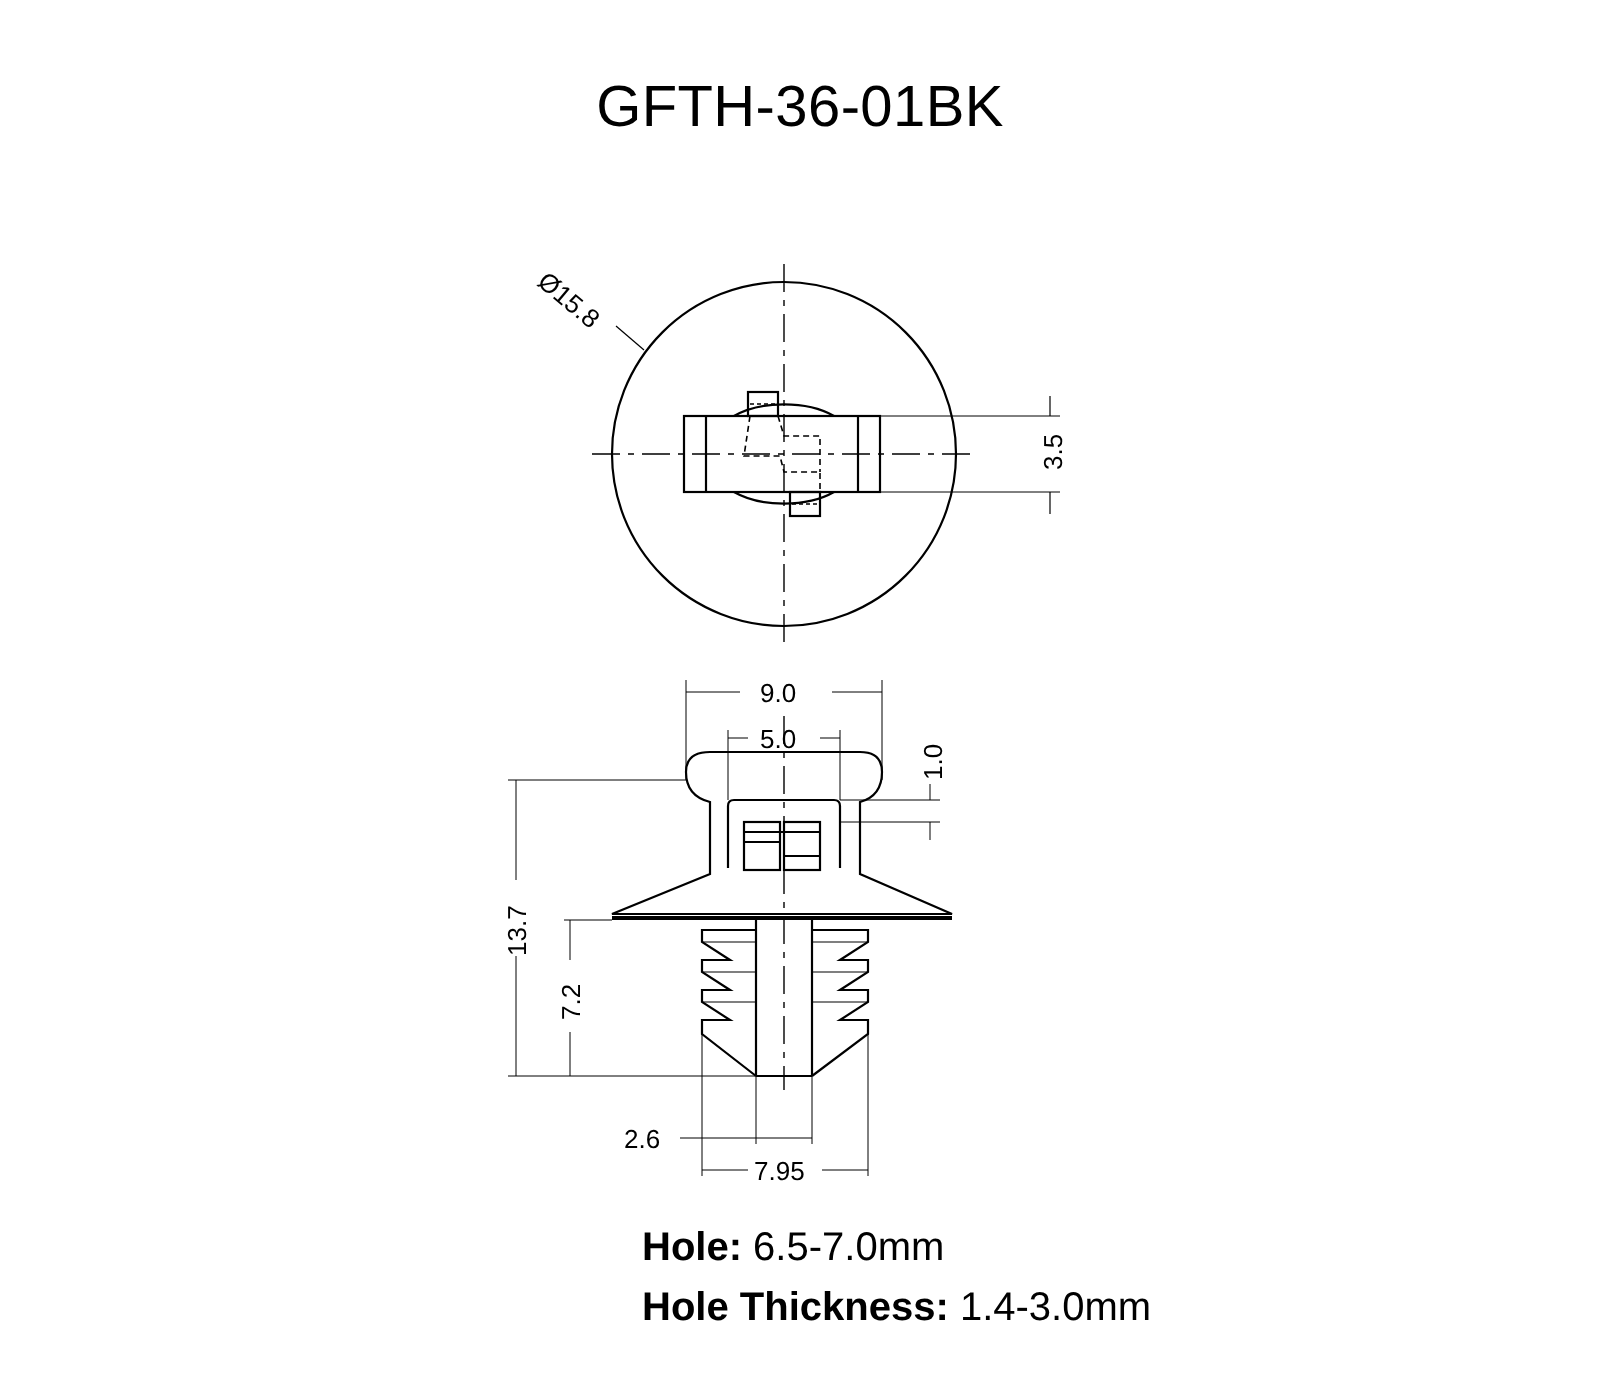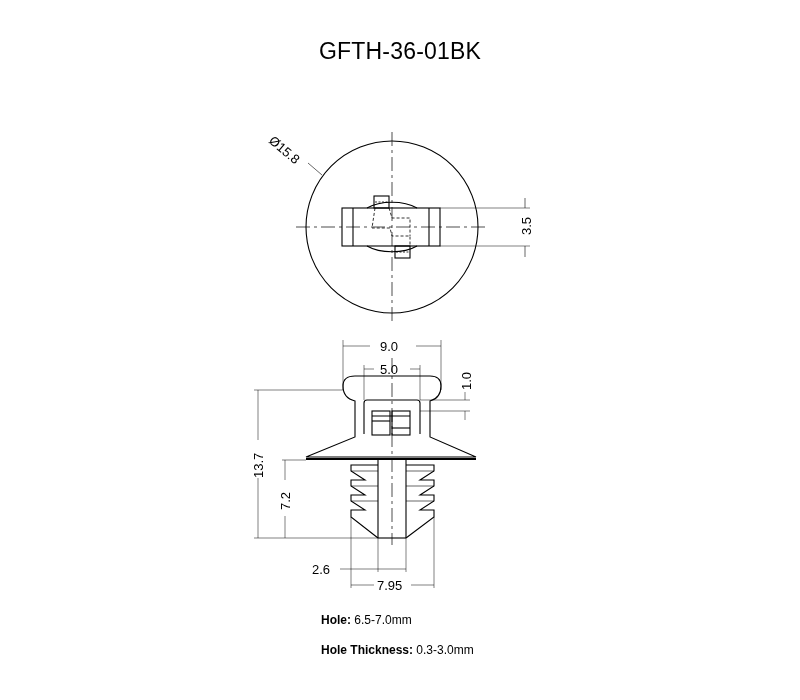--- a/index.html
+++ b/index.html
@@ -1,19 +1,19 @@
 <!DOCTYPE html>
 <html><head>
   <meta charset="utf-8">
   <style>
     html, body { margin: 0; padding: 0; background: #ffffff; }
     body { width: 800px; height: 700px; position: relative; overflow: hidden; font-family: "Liberation Sans", sans-serif; color: #000; }
-    .title { position: absolute; left: 0; width: 800px; top: 38px; text-align: center; font-size: 23px; font-weight: normal; letter-spacing: 0.2px; }
+    .title { position: absolute; left: 0; width: 800px; top: 38px; text-align: center; font-size: 29px; font-weight: normal; letter-spacing: 0.2px; }
     svg.drawing { position: absolute; left: 0; top: 0; }
-    .spec { position: absolute; left: 321px; font-size: 12px; }
+    .spec { position: absolute; left: 321px; font-size: 20px; }
     .spec .lbl { font-weight: bold; }
     .spec-hole { top: 613px; }
     .spec-panel { top: 643px; }
     .dim { font-family: "Liberation Sans", sans-serif; font-size: 13px; fill: #000; }
   </style>
 </head>
 <body>
 
 <div class="title">GFTH-36-01BK</div>
 
@@ -121,14 +121,14 @@
   <text class="dim" transform="translate(263,478) rotate(-90)">13.7</text>
   <text class="dim" transform="translate(290,510) rotate(-90)">7.2</text>
   <text class="dim" x="312" y="574">2.6</text>
   <text class="dim" x="377" y="590">7.95</text>
 </svg>
 
 <div class="spec spec-hole">
   <span class="lbl">Hole:</span><span> 6.5-7.0mm</span>
 </div>
 <div class="spec spec-panel">
-  <span class="lbl">Hole Thickness:</span><span> 0.3-3.0mm</span>
+  <span class="lbl">Hole Thickness:</span><span> 1.4-3.0mm</span>
 </div>
 
 </body></html>

